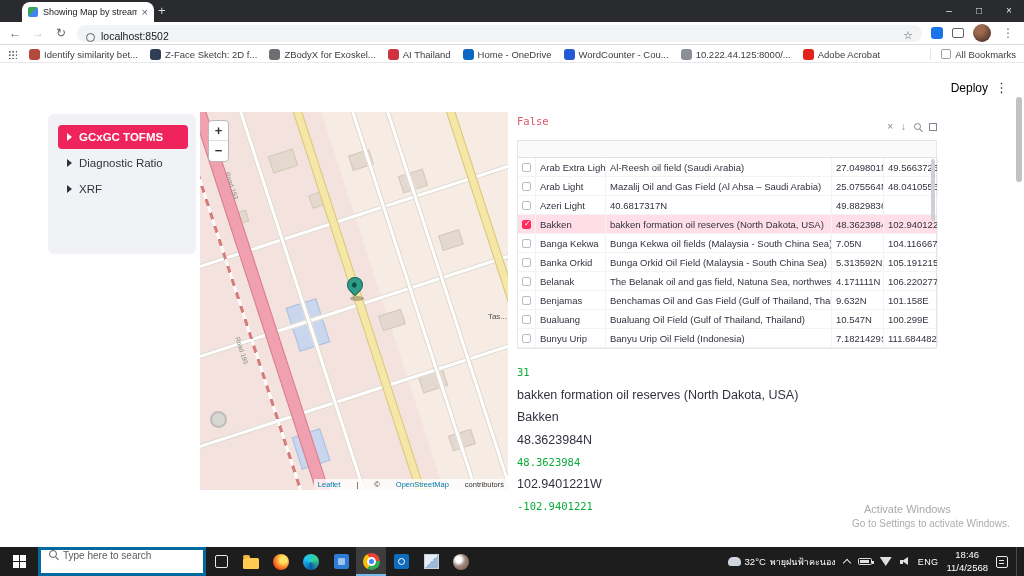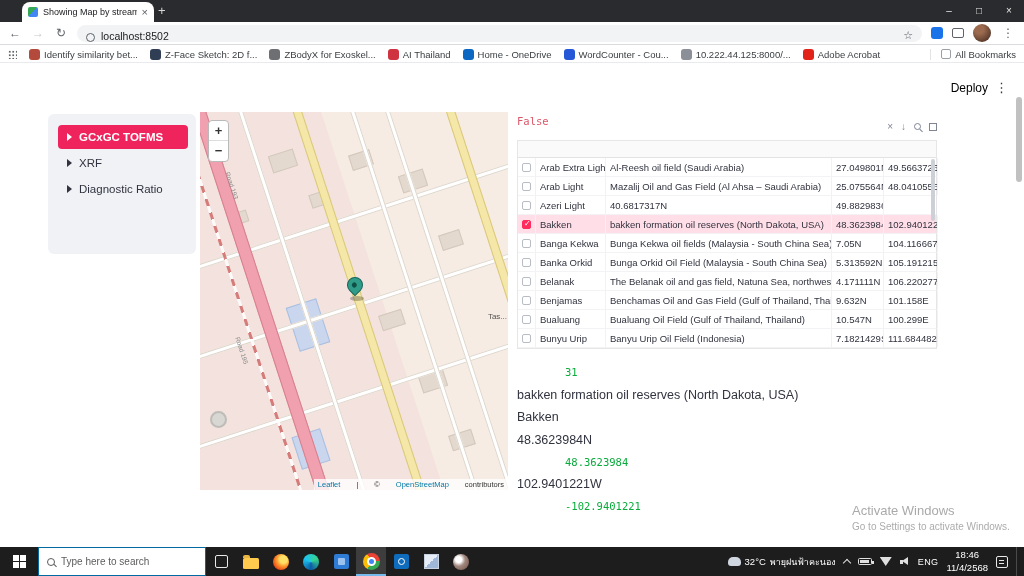--- a/index.html
+++ b/index.html
@@ -89,34 +89,34 @@
   .trow { height:19px; border-bottom:1px solid #f3f3f5; }
   .trow.sel { background:#ffdee7; }
   .tc { font-size:9.5px; color:#31333f; line-height:19px; padding:0 4px; border-right:1px solid #f2f2f4; overflow:hidden; white-space:nowrap; }
   .cbc { display:flex; align-items:center; justify-content:center; border-right:1px solid #f2f2f4; }
   .cb { width:9px; height:9px; border:1px solid #b8bcc4; border-radius:2px; background:#fff; }
   .cb.on { background:#ff2b5c; border-color:#ff2b5c; position:relative; }
   .cb.on::after { content:"✓"; position:absolute; left:1px; top:-2px; font-size:8px; color:#fff; }
   .tsb { position:absolute; right:1px; top:18px; width:4px; height:62px; background:#cdd0d6; border-radius:2px; }
 
   .dl { position:absolute; left:517px; font-size:12.5px; color:#31333f; }
-  .mono { font-family:"DejaVu Sans Mono", monospace; font-size:10.5px; color:#09ab3b;margin-left:48px; }
+  .mono { font-family:"DejaVu Sans Mono", monospace; font-size:10.5px; color:#09ab3b; }
   .dl1{top:303px}.dl2{top:325px}.dl3{top:347px}.dl4{top:370px}.dl5{top:393px}.dl6{top:414px}.dl7{top:437px}
 
   .actw { position:absolute; left:852px; top:440px; color:rgba(140,140,140,.75); }
-  .actw .l1 { font-size:13px; }
+  .actw .l1 { font-size:11px;margin-left:12px; }
   .actw .l2 { font-size:10px; margin-top:3px; color:rgba(150,150,150,.8); }
   .pgsb { position:absolute; right:2px; top:34px; width:6px; height:85px; background:#c1c1c1; border-radius:3px; }
 
   
   .taskbar { position:absolute; left:0; right:0; bottom:0; height:29px; background:#1d1d1d; display:flex; align-items:stretch; color:#fff; }
   .tstart { width:38px; display:flex; align-items:center; justify-content:center; }
   .winlogo { width:13px; height:13px; position:relative; }
   .winlogo::before { content:""; position:absolute; width:6px; height:6px; background:#fff; box-shadow:7px 0 0 #fff, 0 7px 0 #fff, 7px 7px 0 #fff; }
-  .tsearch { width:168px; background:#fff; border:1px solid #0369a1; display:flex; align-items:center; gap:6px; padding:0 8px; color:#5c5c5c; font-size:10px; }
+  .tsearch { width:168px; background:#fff; border:3px solid #0369a1; display:flex; align-items:flex-start; gap:6px; padding:0 8px; color:#5c5c5c; font-size:10px; }
   .mag { width:8px; height:8px; border:1.4px solid #5c5c5c; border-radius:50%; position:relative; flex:none; }
   .mag::after { content:""; position:absolute; right:-3px; bottom:-2px; width:4px; height:1.4px; background:#5c5c5c; transform:rotate(45deg); }
   .aicon { width:30px; display:flex; align-items:center; justify-content:center; }
   .aicon.active { background:#3d3d3d; box-shadow:inset 0 -2px 0 #76b9ed; }
   .tv { width:13px; height:13px; border:1.5px solid #e8e8e8; border-radius:2px; }
   .ic-folder { width:16px; height:11px; background:#ffca4d; border-radius:1.5px; position:relative; margin-top:3px; }
   .ic-folder::before { content:""; position:absolute; top:-3px; left:0; width:7px; height:3px; background:#eab543; border-radius:2px 2px 0 0; }
   .ic-ff { width:16px; height:16px; border-radius:50%; background:radial-gradient(circle at 65% 35%,#ffe066 0 25%,#ff9a2e 45%,#e64a19 75%); }
   .ic-edge { width:16px; height:16px; border-radius:50%; background:conic-gradient(from 180deg,#0c59a4,#1ec5f1,#35d28f,#0c59a4); }
   .ic-photos { width:15px; height:15px; background:#2f7cd6; border-radius:2px; position:relative; }
@@ -224,25 +224,25 @@
     <span class="deploy">Deploy</span>
     <span class="pkebab">⋮</span>
 
     <div class="menucard">
       <div class="mi active">
           <span class="caret"></span>
           <span>GCxGC TOFMS</span>
         </div>
       <div class="mi">
           <span class="caret"></span>
-          <span>XRF</span>
+          <span>Diagnostic Ratio</span>
         </div>
       <div class="mi">
           <span class="caret"></span>
-          <span>Diagnostic Ratio</span>
+          <span>XRF</span>
         </div>
     </div>
 
     <div class="map">
       <div class="band1"></div>
       <div class="band2"></div>
       <div class="bld" style="left:70px;top:40px;width:26px;height:18px"></div>
       <div class="bld" style="left:110px;top:80px;width:20px;height:14px"></div>
       <div class="bld" style="left:150px;top:40px;width:22px;height:16px"></div>
       <div class="bld" style="left:200px;top:60px;width:26px;height:18px"></div>

